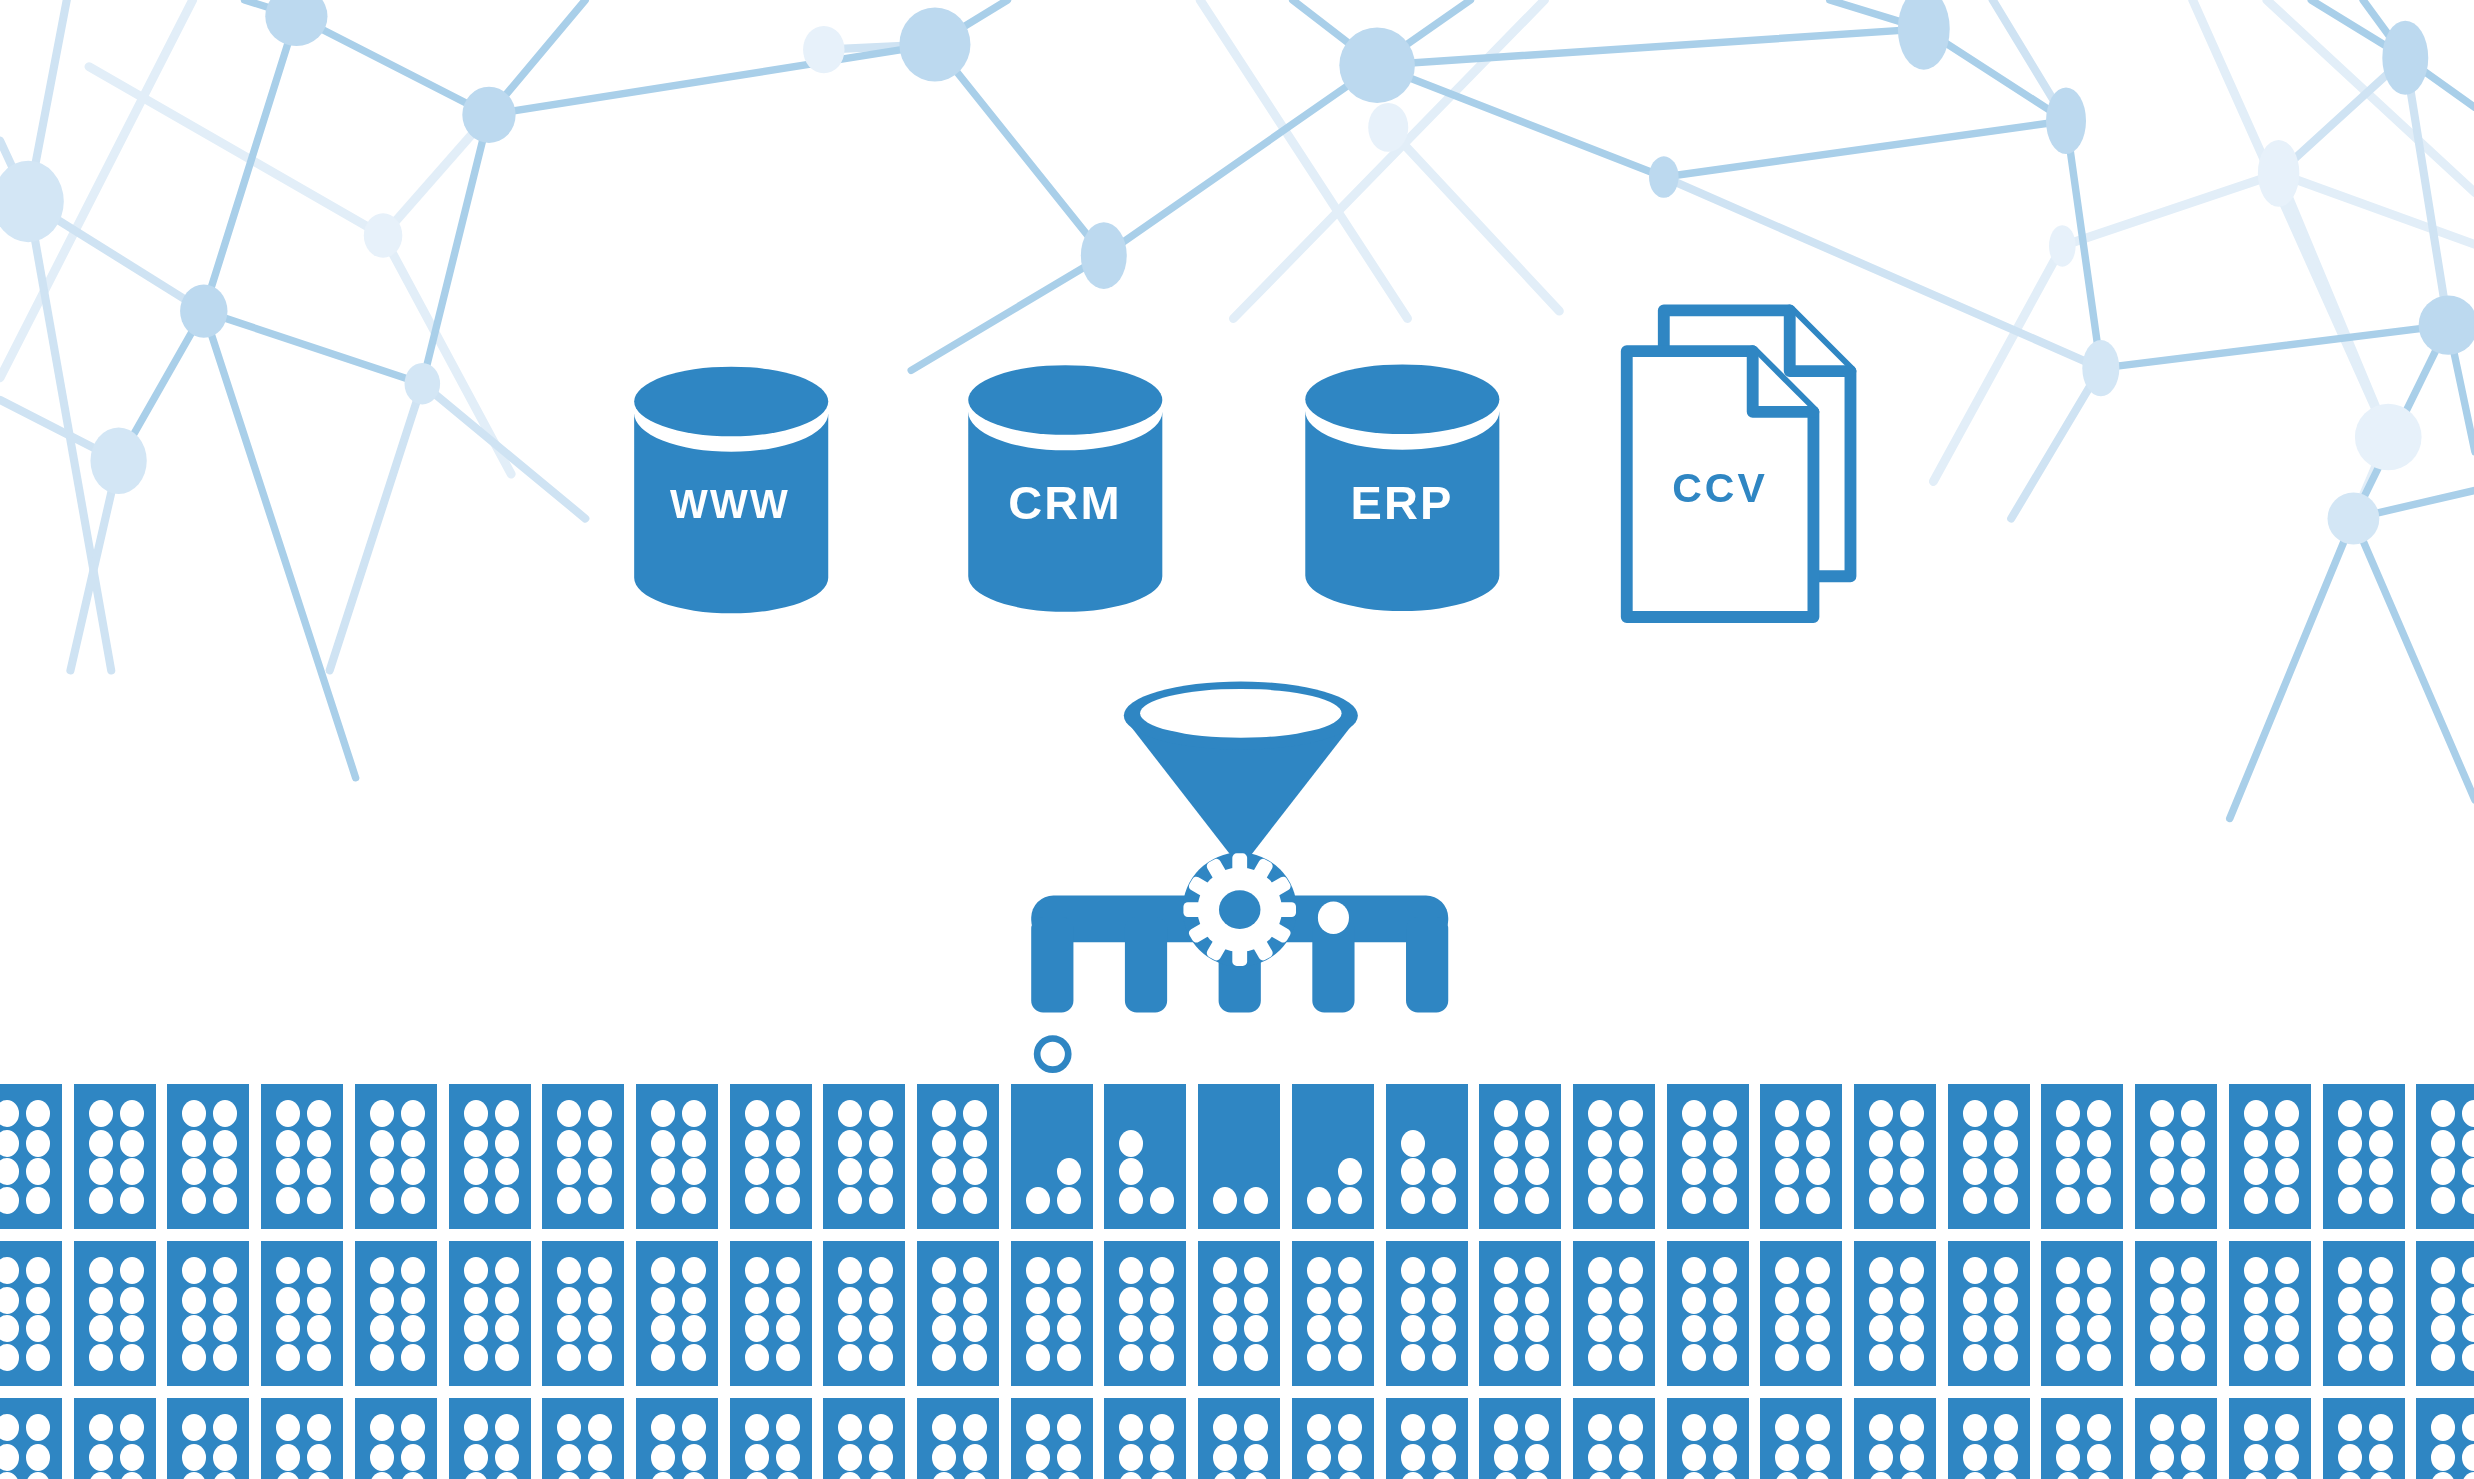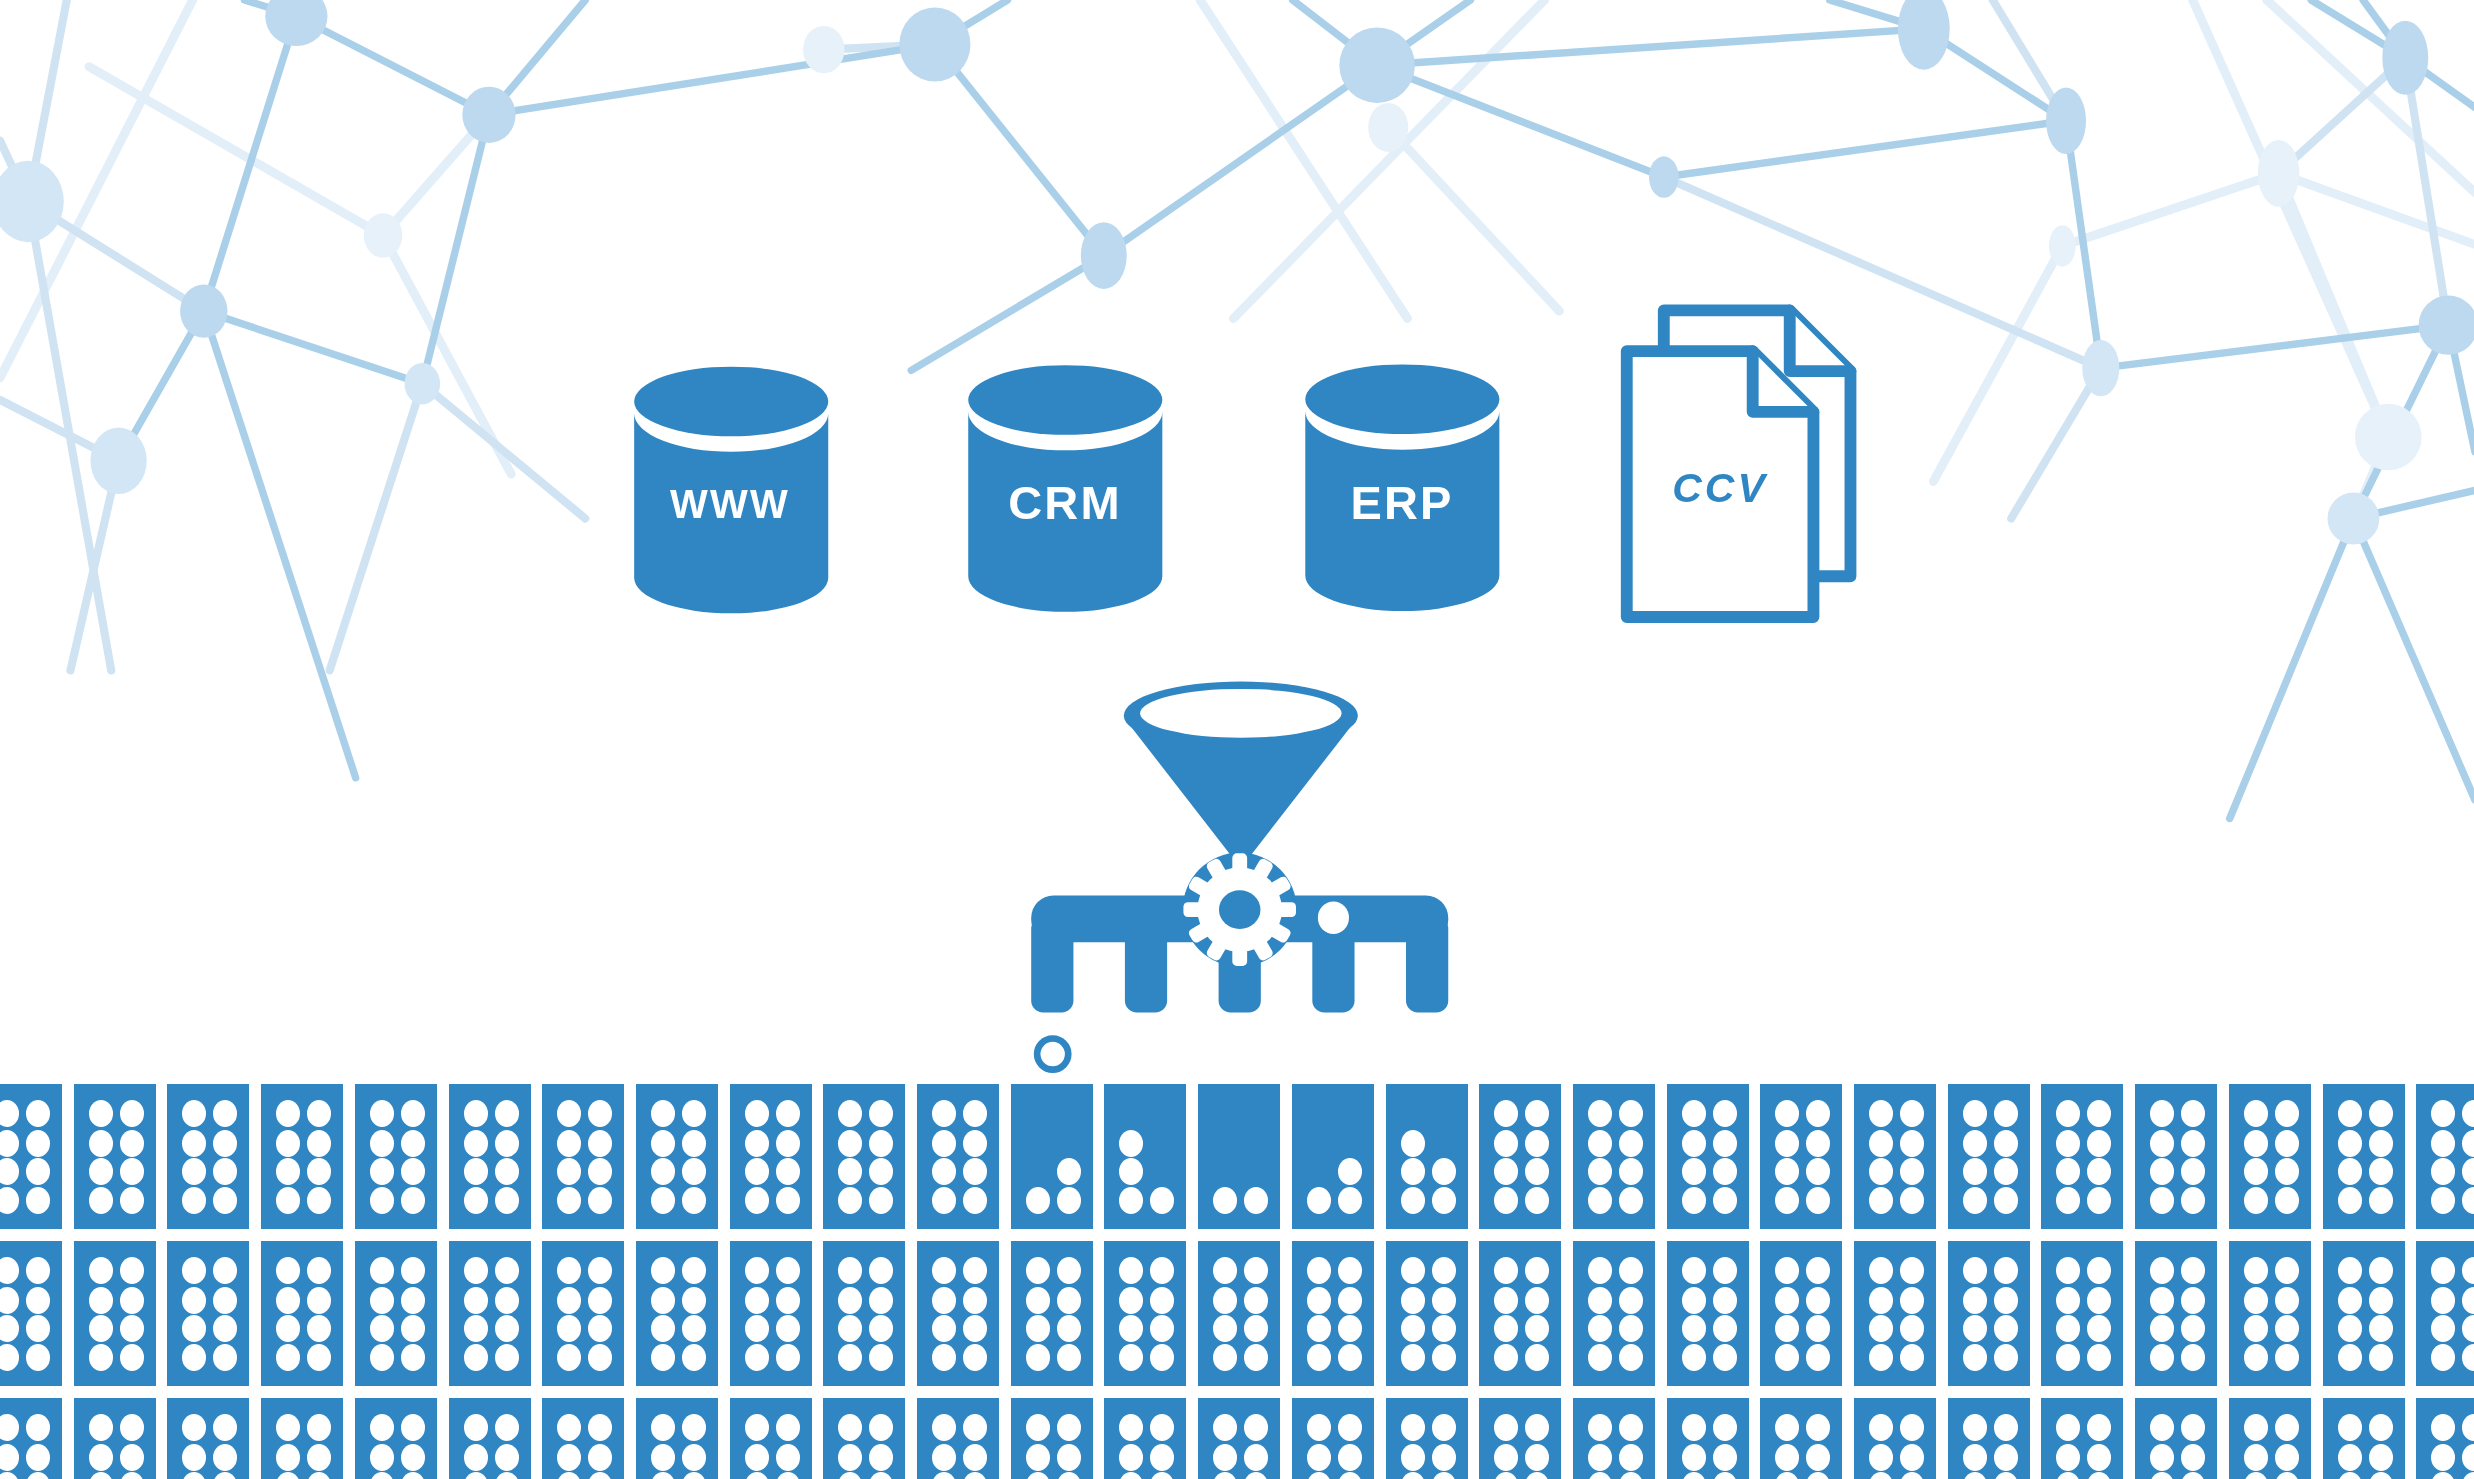--- a/index.html
+++ b/index.html
@@ -39,21 +39,21 @@
   .src-label{
     position:absolute;
     transform:translate(-50%,-50%);
     color:#fff;
     font-weight:700;
     letter-spacing:2.2px;
     white-space:nowrap;
   }
   .src-label.www{font-size:40px;}
   .src-label.crm,.src-label.erp{font-size:47px;}
-  .src-label.ccv{color:var(--primary);font-size:41px;letter-spacing:3px;font-style:italic;}
+  .src-label.ccv{color:var(--primary);font-size:41px;letter-spacing:3px;}
 
   .brick{
     position:absolute;
     background:var(--primary);
   }
   .brick .dot{
     position:absolute;
     background:#fff;
     border-radius:50%;
   }

